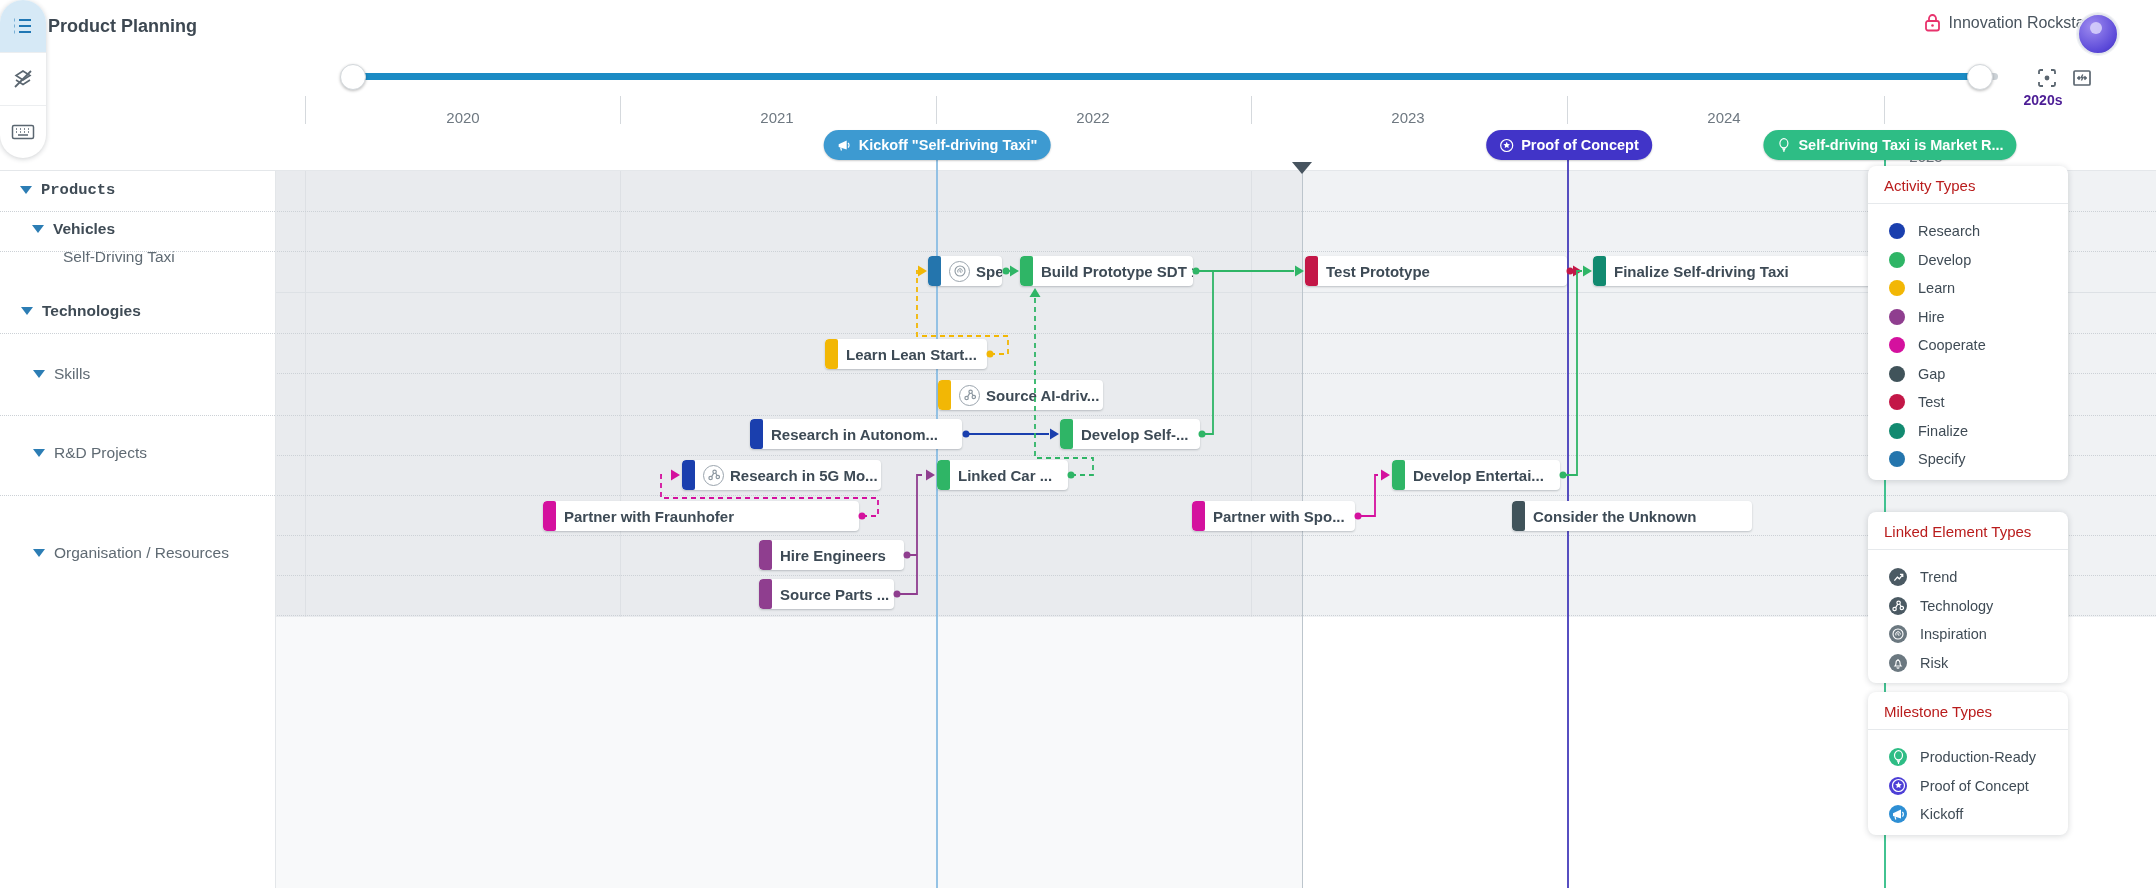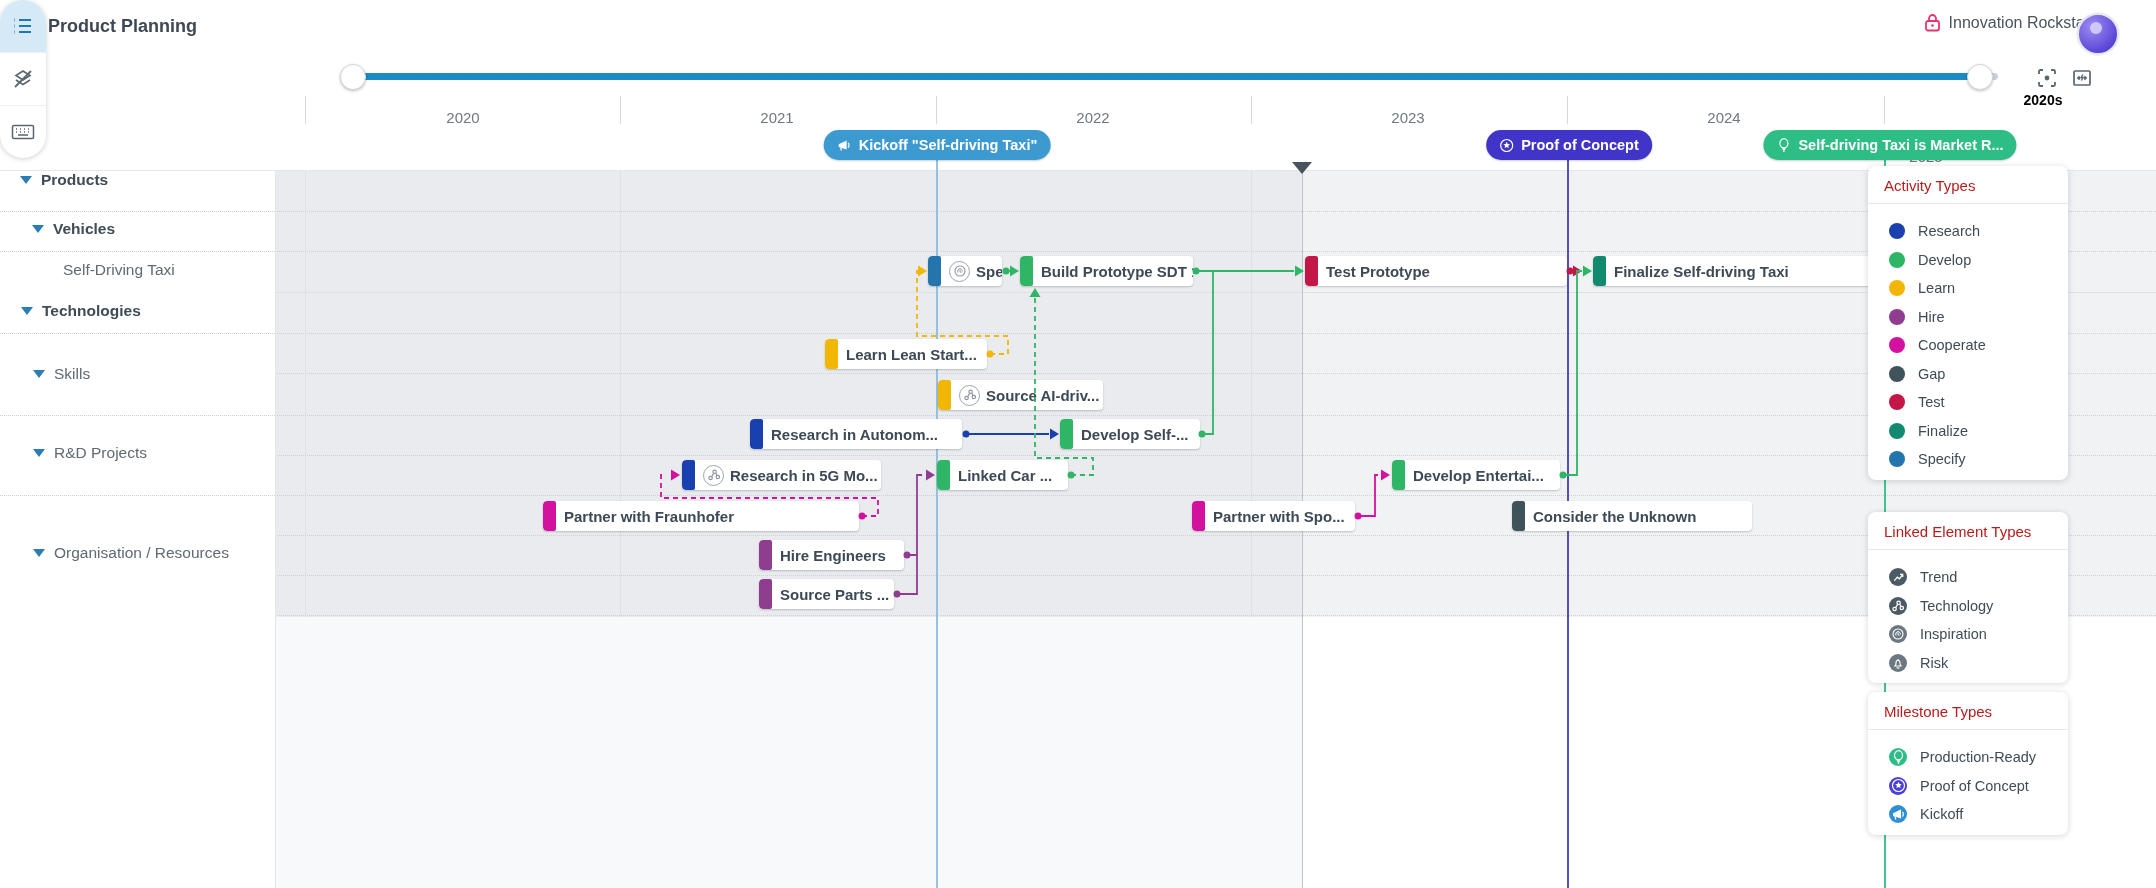--- a/index.html
+++ b/index.html
@@ -10,21 +10,21 @@
   #page-title{left:48px;top:16px;font-size:18px;font-weight:700;color:#3d4852;}
   #workspace{top:13px;right:66px;display:flex;align-items:center;gap:8px;font-size:16px;color:#49545e;}
   #avatar{left:2077px;top:13px;width:38px;height:38px;border-radius:50%;
           background:radial-gradient(circle at 35% 30%,#9f8cf0,#5a48d8 70%,#3c2fae);
           border:2px solid #e3e6ec;box-shadow:0 0 0 1px #f0f2f5;}
   #avatar:after{content:"";position:absolute;left:11px;top:7px;width:12px;height:12px;border-radius:50%;background:#d9d4fb;opacity:.85;}
   
   .slider-track{top:73px;height:7px;border-radius:4px;}
   .slider-handle{top:64px;width:24px;height:24px;border-radius:50%;background:#fff;border:1px solid #d3d8dc;box-shadow:0 1px 3px rgba(0,0,0,.25);}
   .hdr-icon{top:66px;width:24px;height:24px;color:#5b6670;cursor:pointer;}
-  #decade-label{top:92px;font-size:14px;font-weight:700;color:#000000;transform:translateX(-50%);}
+  #decade-label{top:92px;font-size:14px;font-weight:700;color:#4c1d95;transform:translateX(-50%);}
   
   .year-label{top:109px;font-size:15px;color:#6e7881;transform:translateX(-50%);}
   .year-tick{top:96px;width:1px;height:28px;background:#d5d9dd;}
   #header-border{left:0;top:170px;width:2156px;height:1px;background:#e4e7ea;}
   
   #sidebar{left:0;top:171px;width:275px;height:717px;background:#fff;border-right:1px solid #e3e6e9;}
   .side-item{position:absolute;display:flex;align-items:center;gap:9px;cursor:pointer;white-space:nowrap;}
   .tri{width:0;height:0;border-left:6.5px solid transparent;border-right:6.5px solid transparent;border-top:8px solid #2c7db4;}
   .side-label{font-size:15.5px;}
   .side-item.hdr .side-label{font-weight:700;color:#3f4b55;}
@@ -298,29 +298,29 @@
           <svg width="15" height="15" viewBox="0 0 15 15">
             <ellipse cx="7.5" cy="5.3" rx="4" ry="4.6" fill="none" stroke="currentColor" stroke-width="1.2"></ellipse>
             <path d="M6.5 10.7h2l-.5 1.3h-1zM7.5 12v2" stroke="currentColor" stroke-width="1.1" fill="none"></path>
           </svg>
         </span>
         <span>Self-driving Taxi is Market R...</span>
       </div>
     </div>
 
   <div id="sidebar" class="abs">
-      <div class="side-item hdr" style="left: 20px; top: 0;">
+      <div class="side-item hdr" style="left: 20px; top: 10px; font-family: Liberation Mono, monospace;">
         <span class="tri"></span>
         <span class="side-label">Products</span>
       </div>
       <div class="side-item hdr" style="left: 32px; top: 49px;">
         <span class="tri"></span>
         <span class="side-label">Vehicles</span>
       </div>
-      <div class="side-item sub" style="left: 63px; top: 90px;">
+      <div class="side-item sub" style="left: 63px; top: 77px;">
         <span class="side-label">Self-Driving Taxi</span>
       </div>
       <div class="side-item hdr" style="left: 21px; top: 131px;">
         <span class="tri"></span>
         <span class="side-label">Technologies</span>
       </div>
       <div class="side-item sub" style="left: 33px; top: 194px;">
         <span class="tri"></span>
         <span class="side-label">Skills</span>
       </div>

